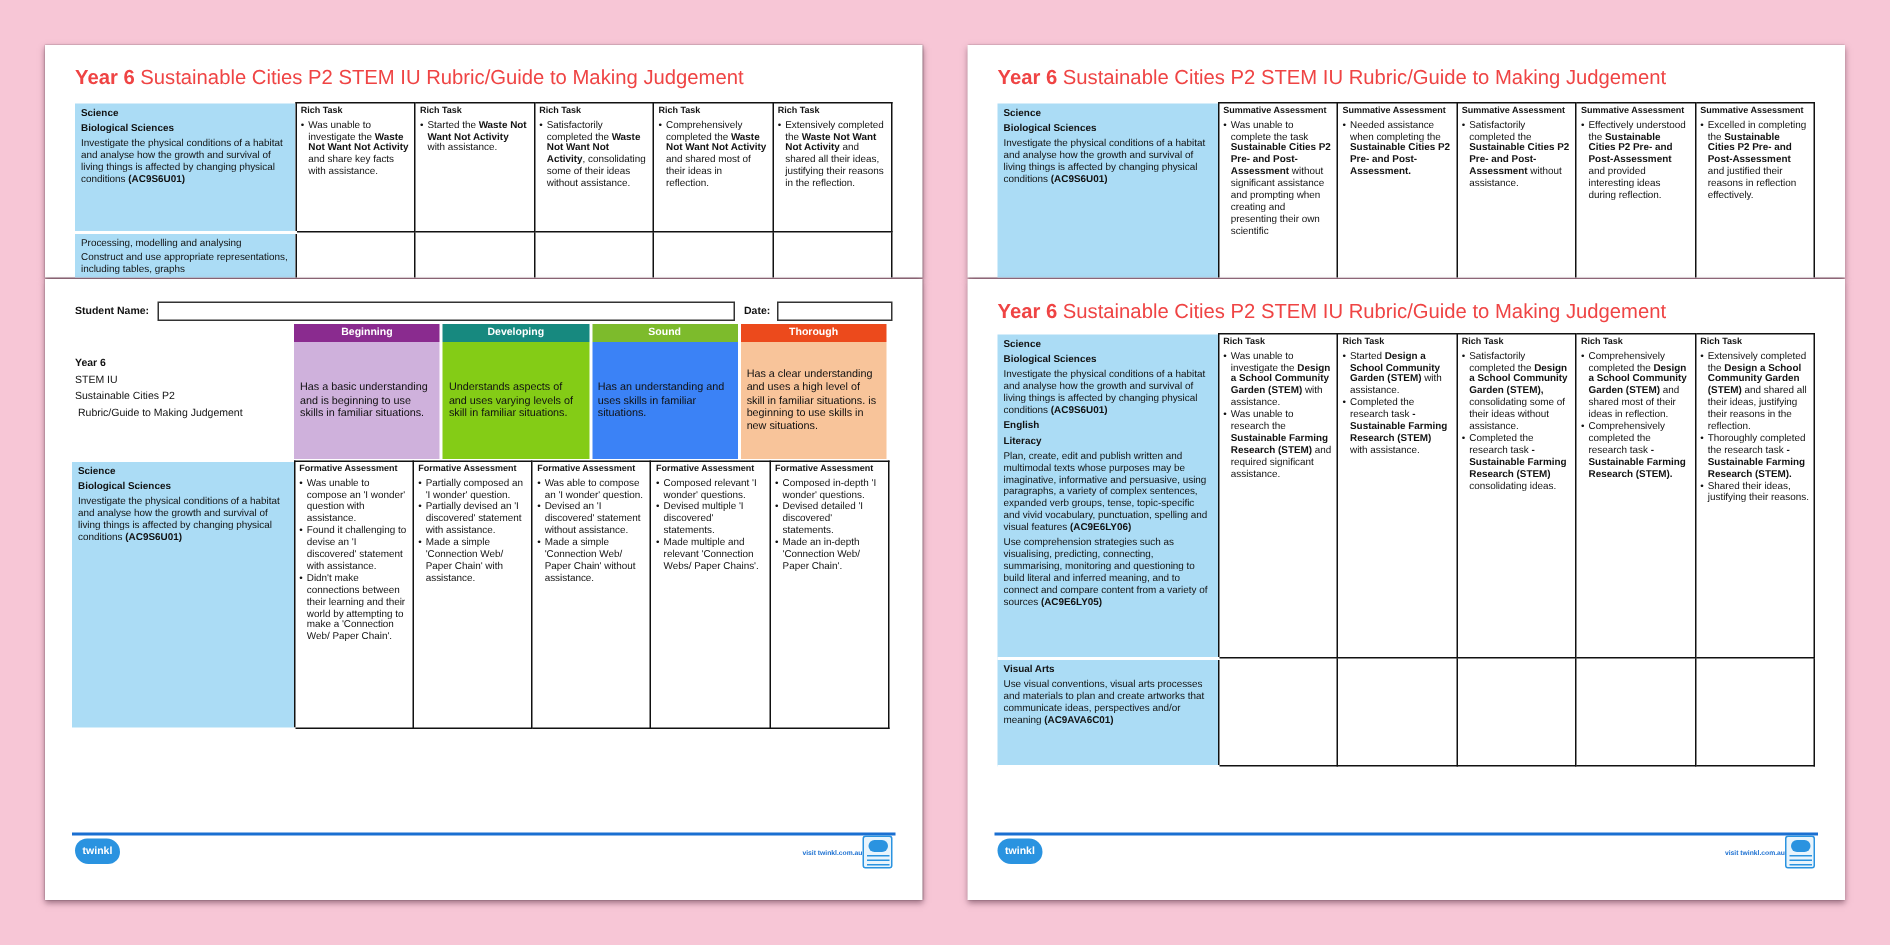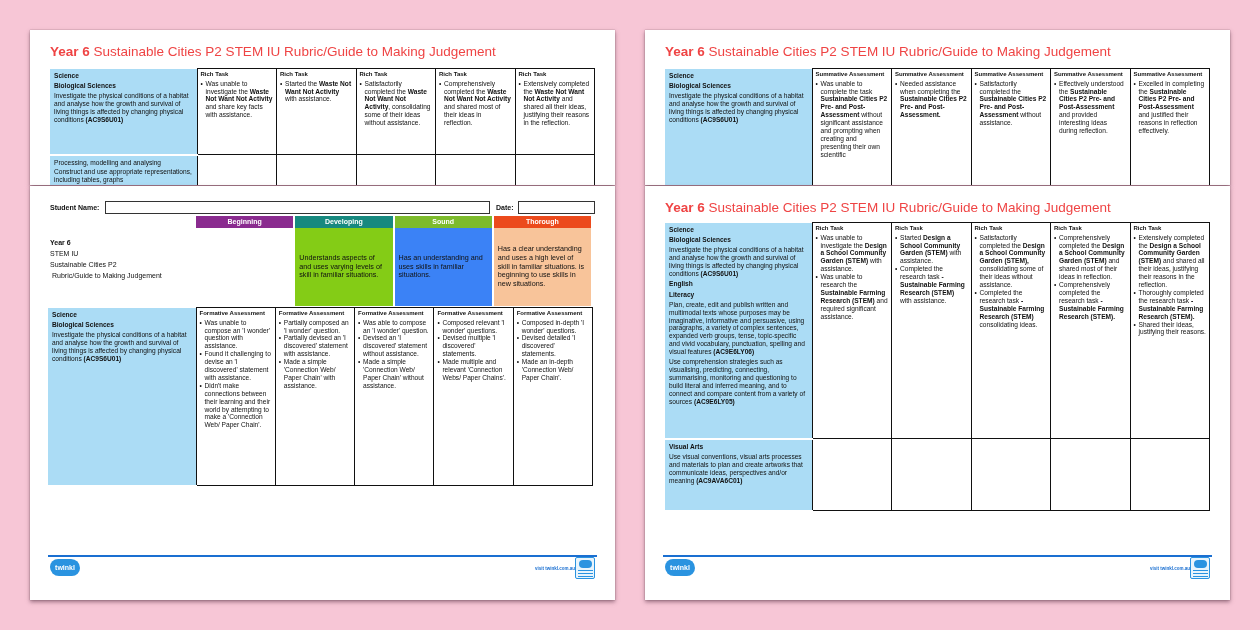--- a/index.html
+++ b/index.html
@@ -129,20 +129,21 @@
   <div class="course-info">
     <div class="yr">Year 6</div>
     <div>STEM IU</div>
     <div>Sustainable Cities P2</div>
     <div style="padding-left:2px">Rubric/Guide to Making Judgement</div>
   </div>
 
   <div class="levels">
     <div class="level">
       <div class="lvl-head" style="background:#8a2b8f">Beginning</div>
+      <div class="lvl-desc" style="background:#cfb1dc">Has a basic understanding and is beginning to use skills in familiar situations.</div>
     </div>
     <div class="level">
       <div class="lvl-head" style="background:#17897f">Developing</div>
       <div class="lvl-desc" style="background:#84cc16">Understands aspects of and uses varying levels of skill in familiar situations.</div>
     </div>
     <div class="level">
       <div class="lvl-head" style="background:#7dbb2c">Sound</div>
       <div class="lvl-desc" style="background:#3b82f6">Has an understanding and uses skills in familiar situations.</div>
     </div>
     <div class="level">

